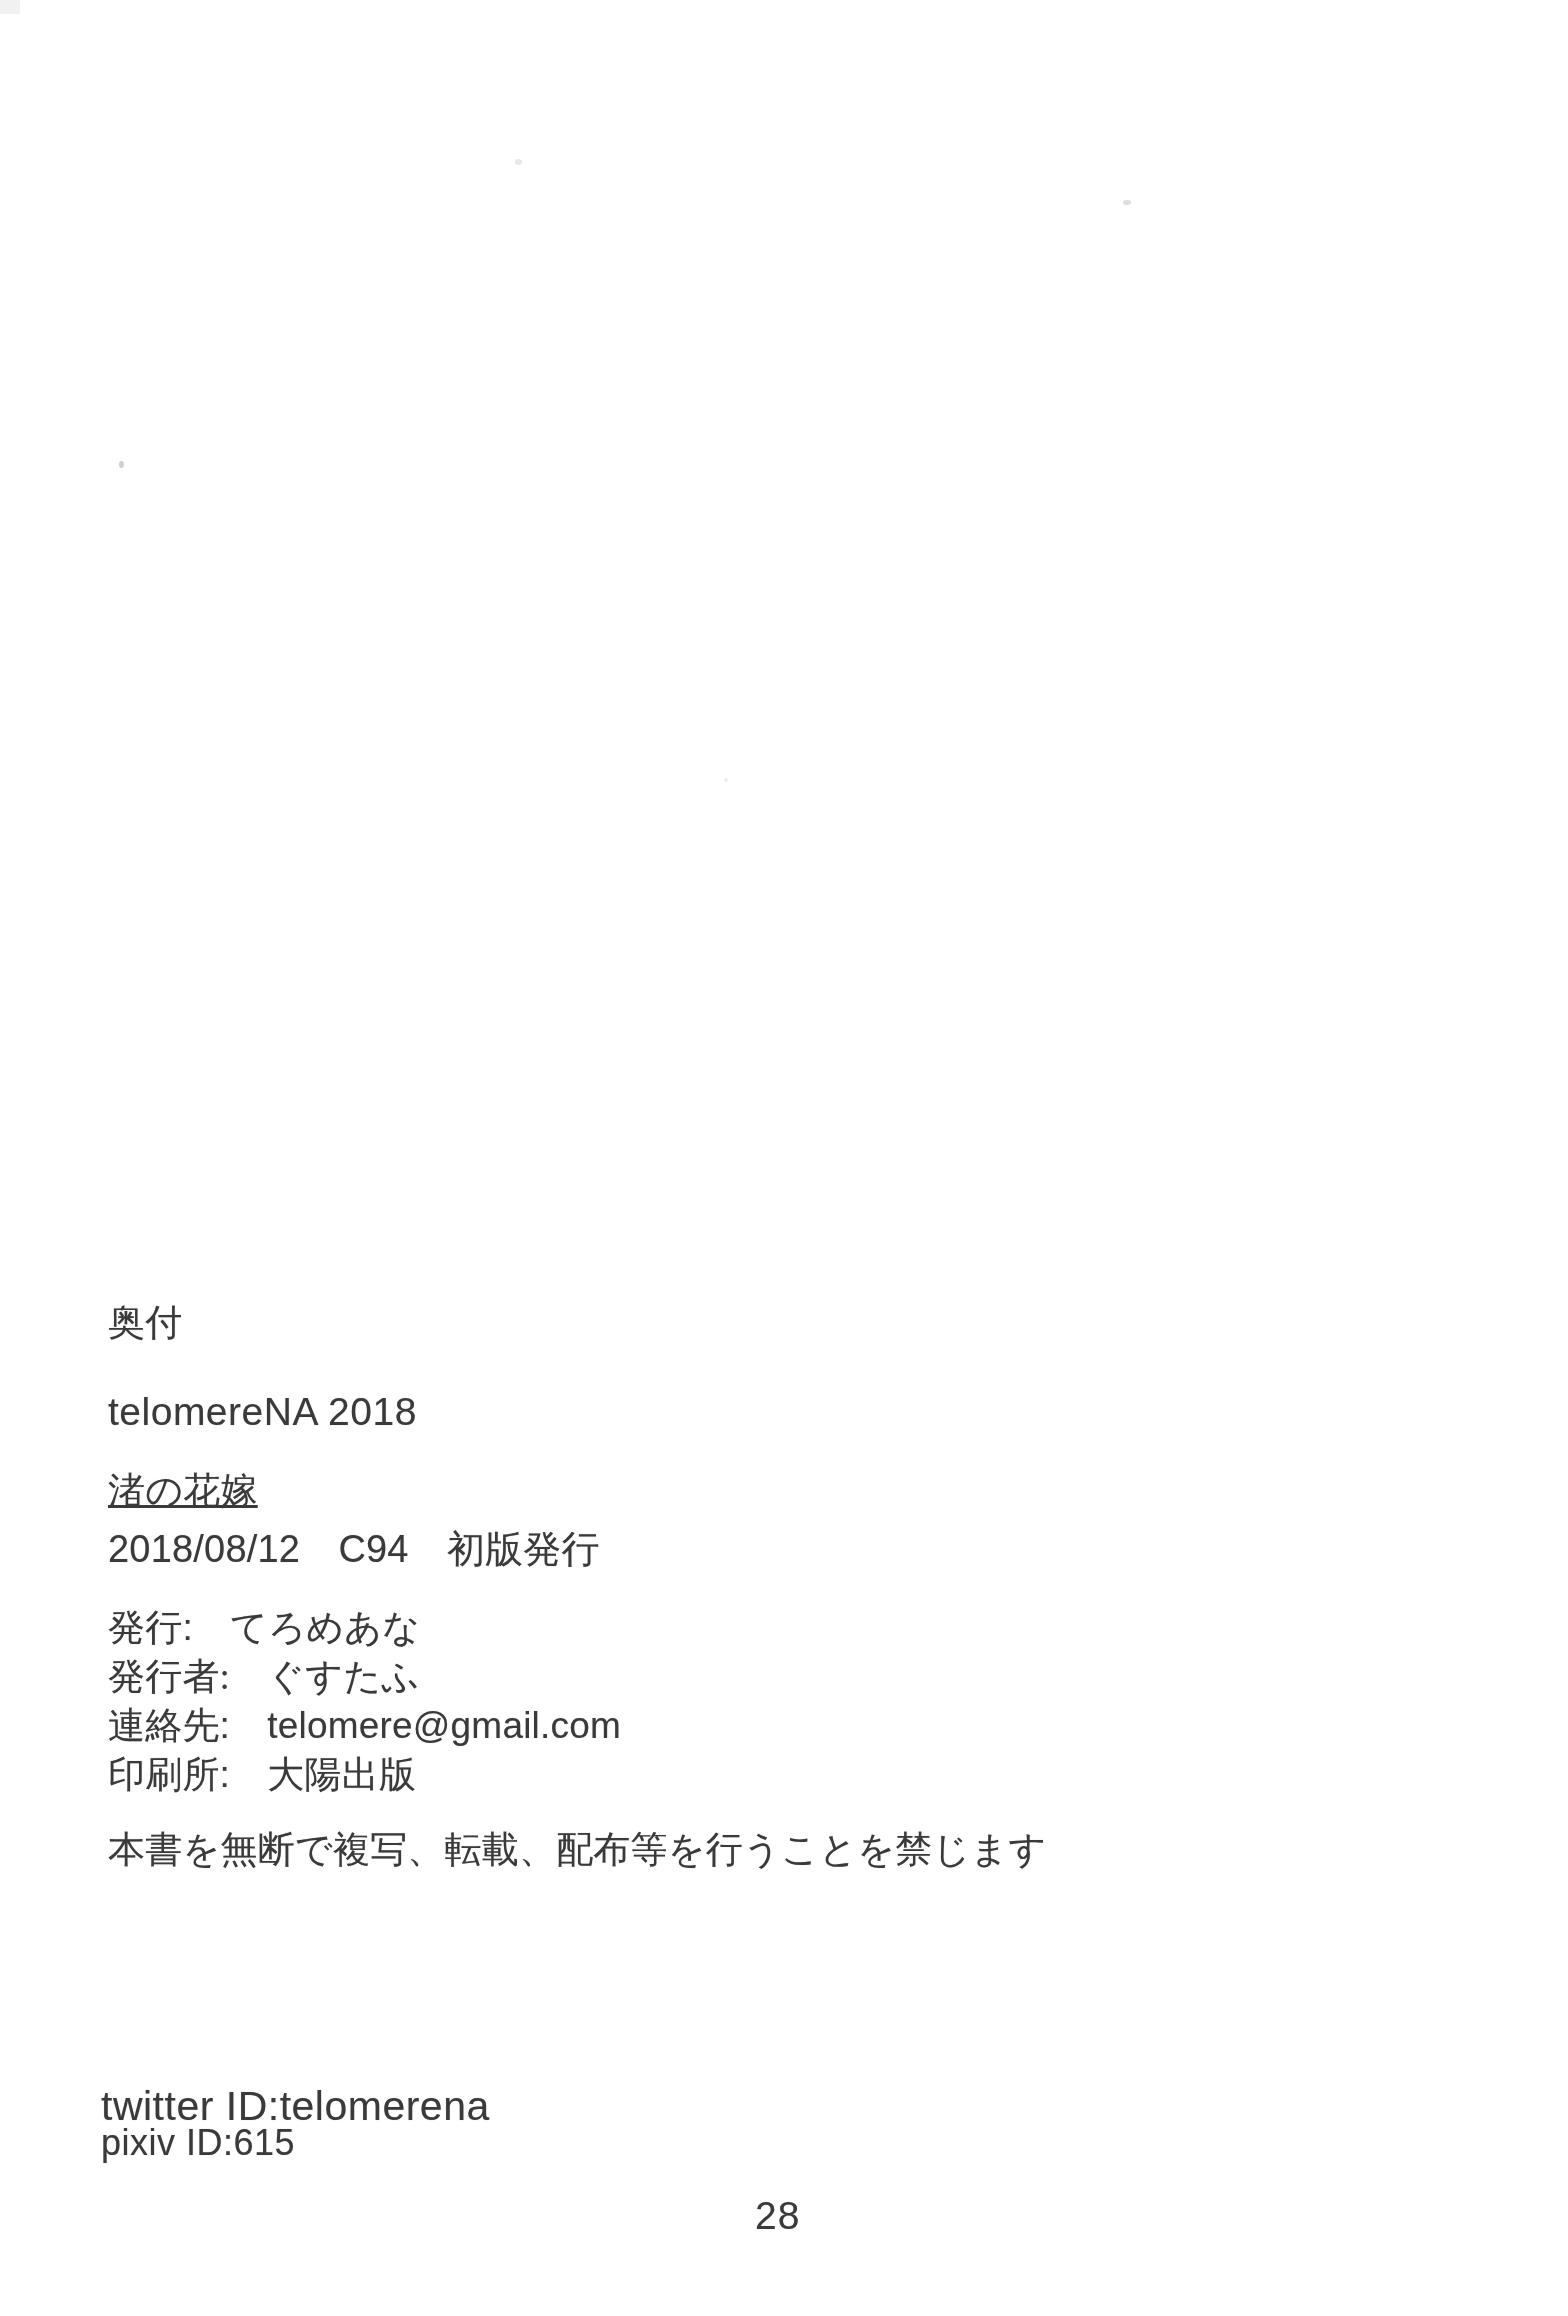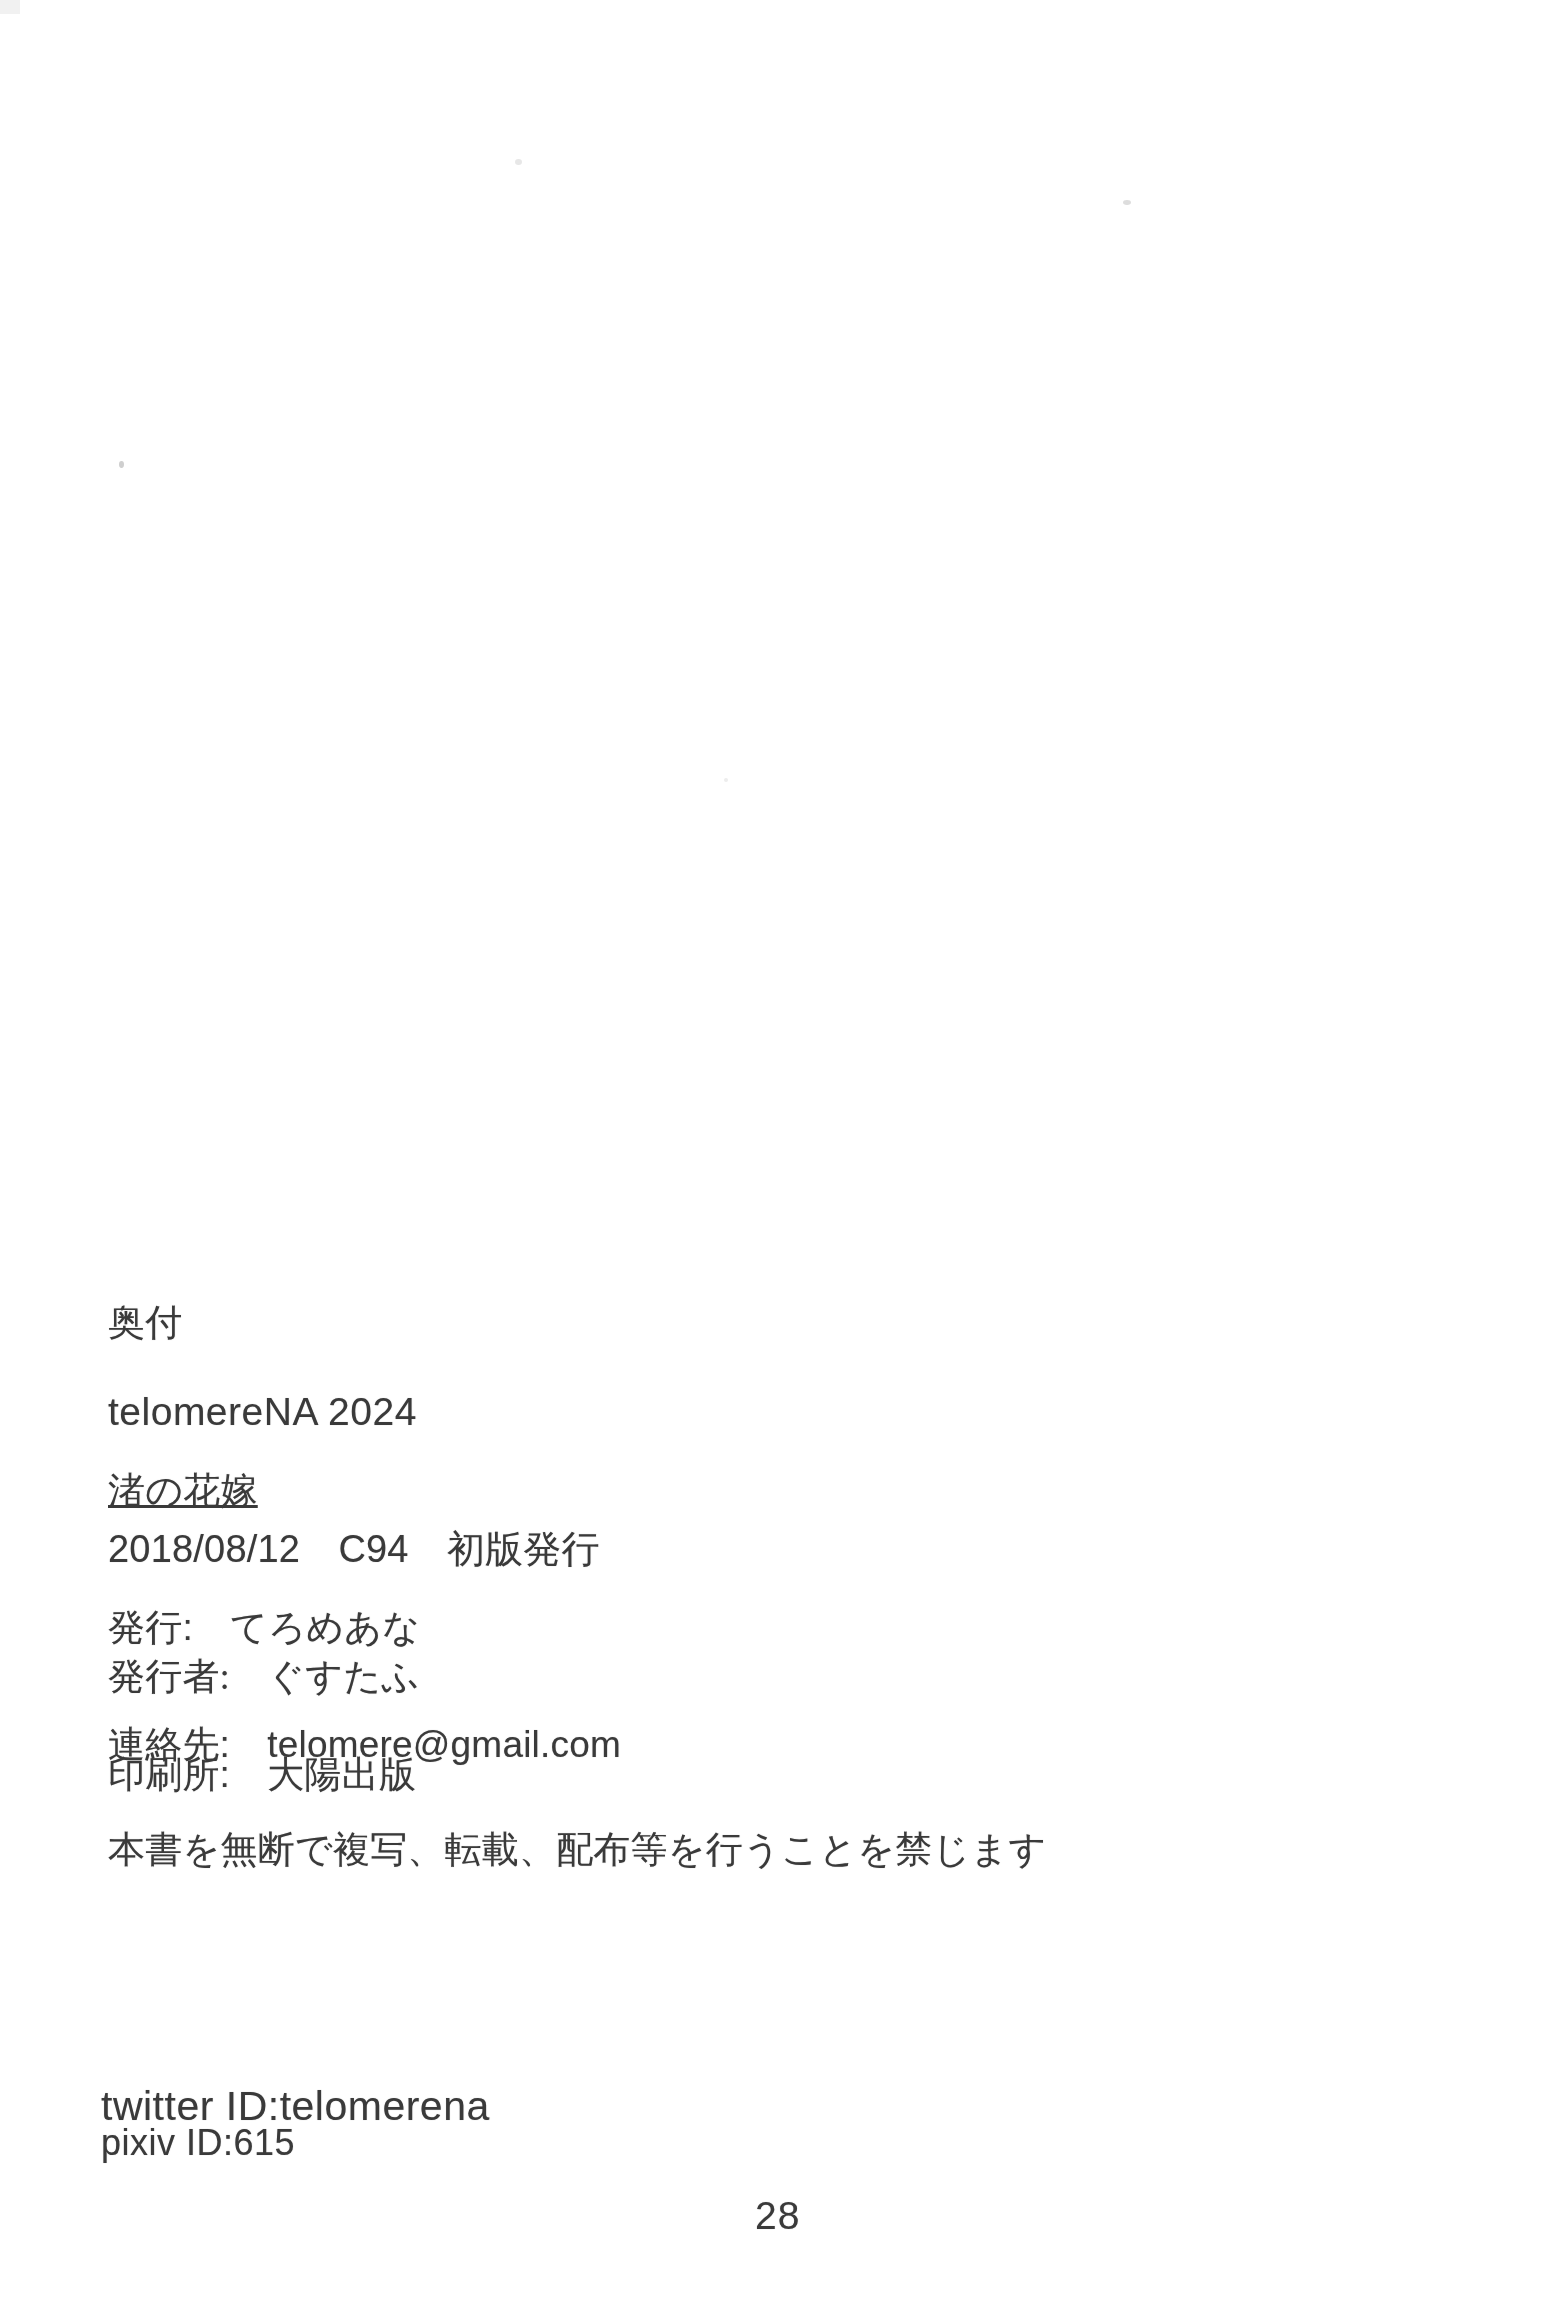--- a/index.html
+++ b/index.html
@@ -28,21 +28,21 @@
   .jp   { font-size: 37px; }
   .lat  { font-size: 39px; letter-spacing: 0.5px; }
 
   
   .l-heading   { left: 108px; top: 1304px; }
   .l-circle    { left: 108px; top: 1392px; }
   .l-title     { left: 108px; top: 1472px; text-decoration: underline; }
   .l-edition   { left: 108px; top: 1519px; font-size: 38px; margin-top: 11px; }
   .l-publisher { left: 108px; top: 1609px; }
   .l-author    { left: 108px; top: 1658px; font-family: Liberation Serif, serif; }
-  .l-contact   { left: 108px; top: 1707px; margin-top: 19px; }
+  .l-contact   { left: 108px; top: 1707px; }
   .l-printer   { left: 108px; top: 1756px; }
   .l-notice    { left: 108px; top: 1831px; }
 
   
   .l-site    { left: 101px; top: 2047px; font-size: 36px; }
   .l-twitter { left: 101px; top: 2086px; font-size: 41px; }
   .l-pixiv   { left: 101px; top: 2125px; font-size: 36px; }
 
   .l-pagenum { left: 755px; top: 2196px; font-size: 39px; letter-spacing: 1px; }
 
@@ -57,21 +57,21 @@
   .speck-2 { left: 1123px; top: 200px; width: 7.8px; height: 4.9px; background: #dddddd; }
   .speck-3 { left: 119px;  top: 461px; width: 4.9px; height: 6.9px; background: #cfcfcf; }
   .speck-4 { left: 724px;  top: 778px; width: 3.9px; height: 3.9px; background: #ededed; }
 </style>
 </head>
 <body>
 
 <div id="scan-page">
 
   <div class="line jp l-heading">奥付</div>
-  <div class="line lat l-circle">telomereNA 2024</div>
+  <div class="line lat l-circle">telomereNA 2018</div>
   <div class="line jp l-title">渚の花嫁</div>
   <div class="line jp l-edition">2018/08/12　C94　初版発行</div>
   <div class="line jp l-publisher">発行:　てろめあな</div>
   <div class="line jp l-author">発行者:　ぐすたふ</div>
   <div class="line jp l-contact">連絡先:　telomere@gmail.com</div>
   <div class="line jp l-printer">印刷所:　大陽出版</div>
   <div class="line jp l-notice">本書を無断で複写、転載、配布等を行うことを禁じます</div>
 
   <div class="line lat l-twitter">twitter ID:telomerena</div>
   <div class="line lat l-pixiv">pixiv ID:615</div>

